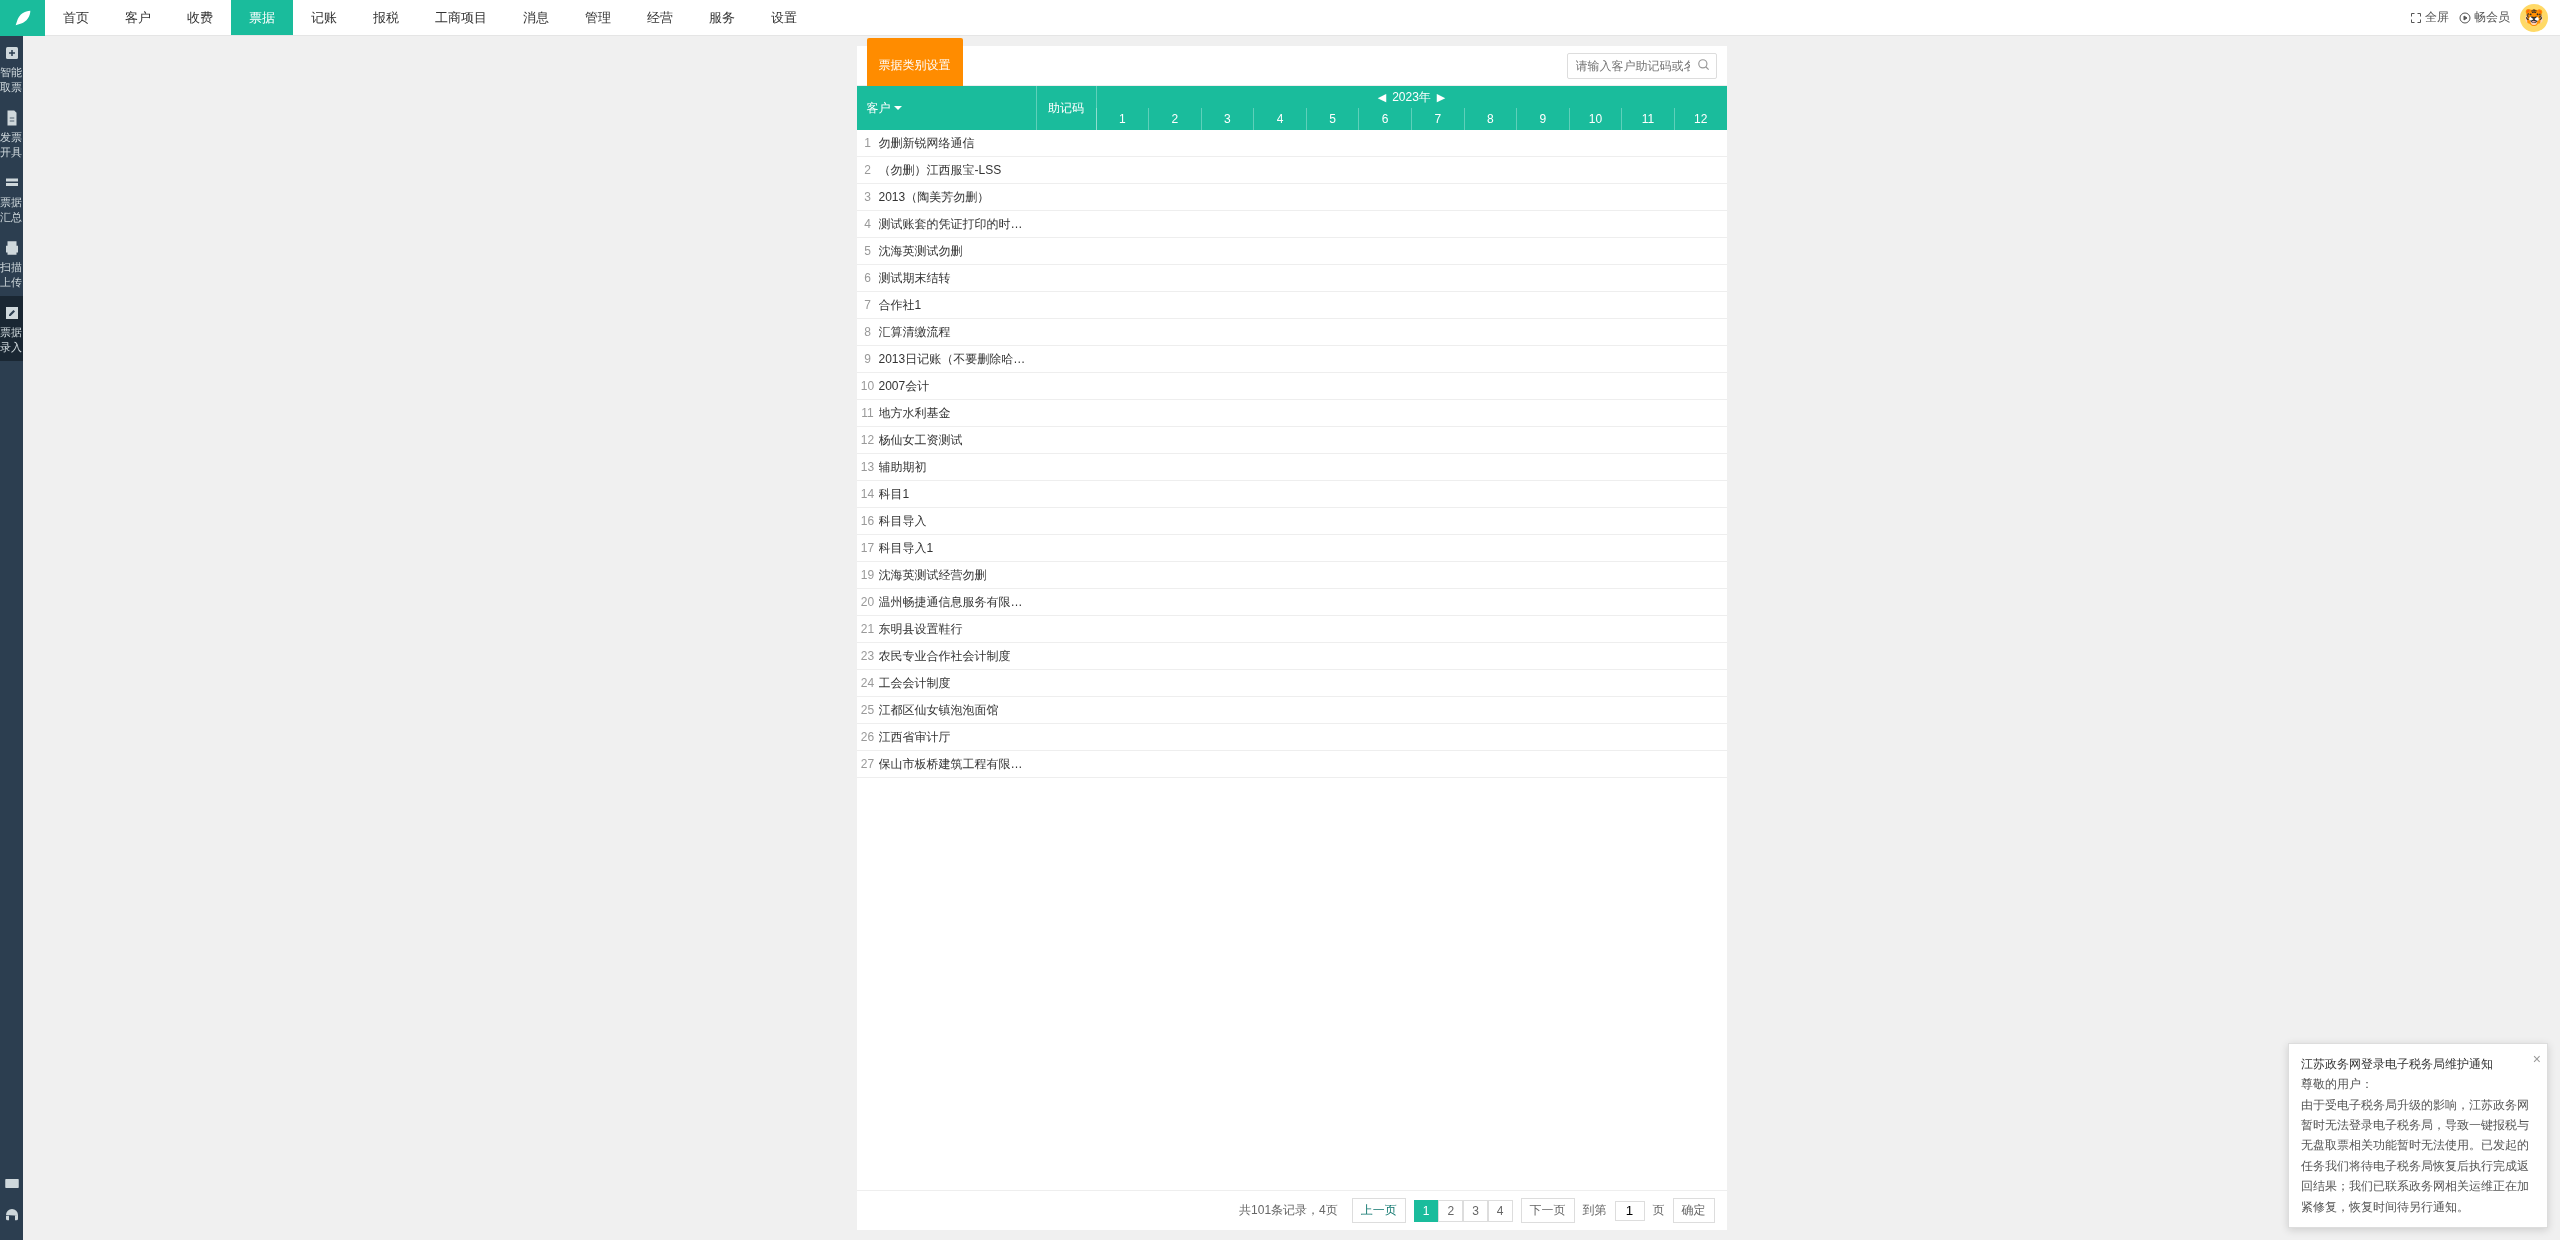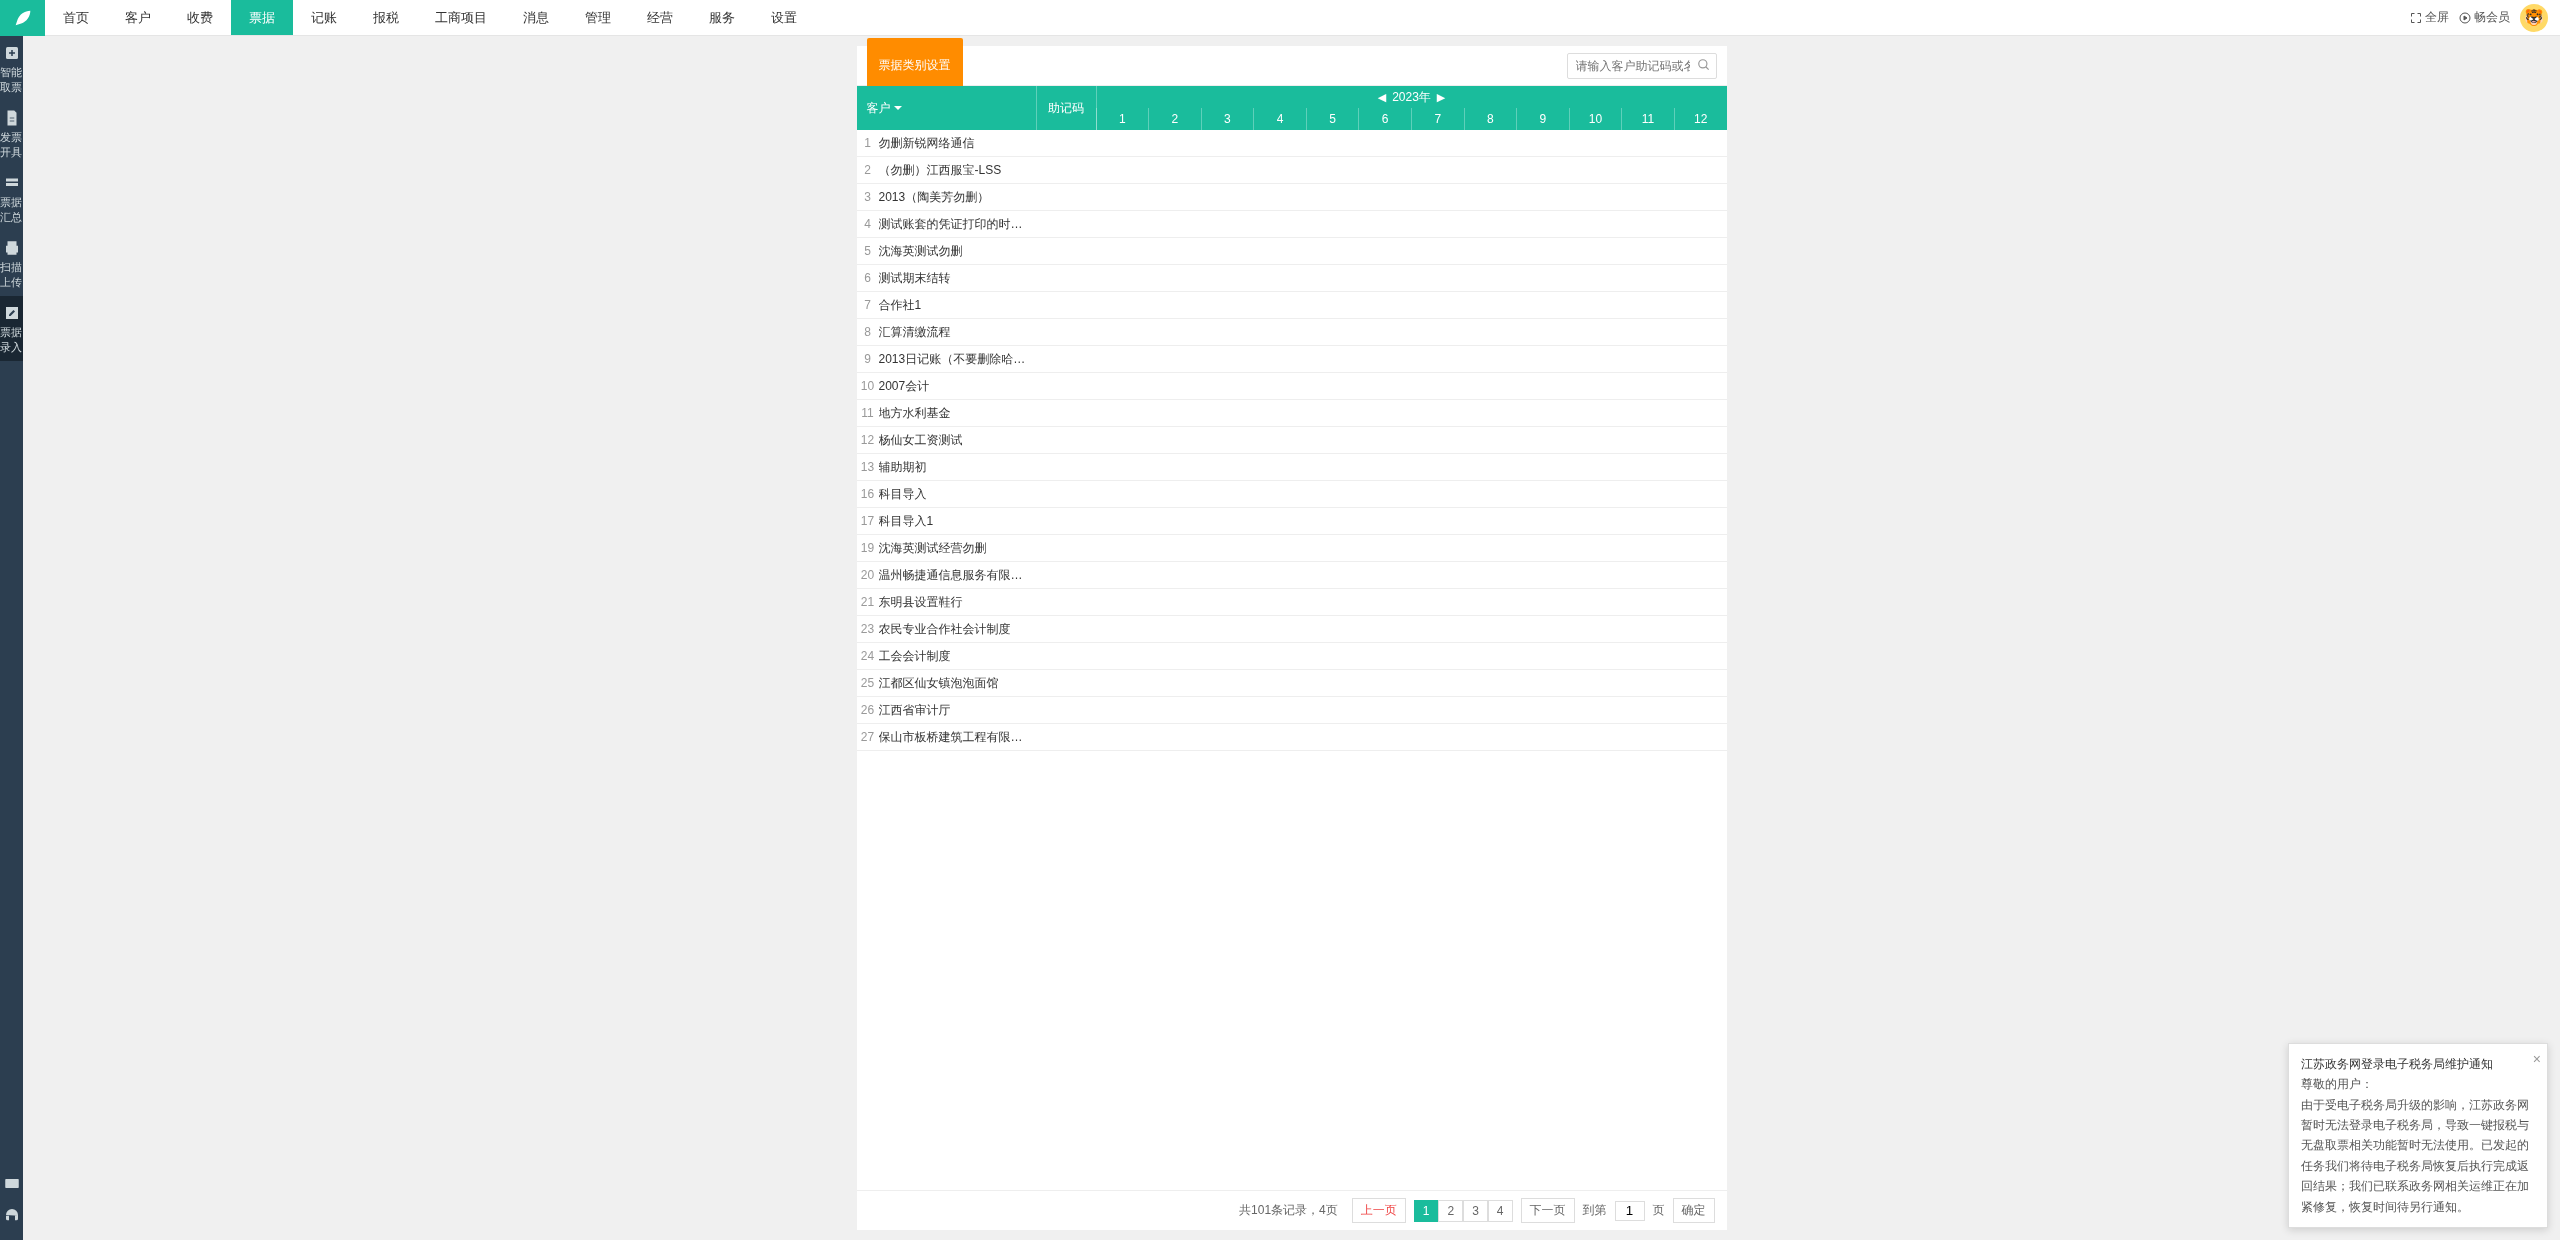--- a/index.html
+++ b/index.html
@@ -59,21 +59,21 @@
 .td-name a { color: #333; text-decoration: none; }
 .td-name a.link { text-decoration: underline; }
 .td-code { width: 60px; flex-shrink: 0; border-left: 1px solid #eee; }
 .td-month { flex: 1; border-left: 1px solid #eee; }
 
 
 .pager { height: 40px; border-top: 1px solid #eee; display: flex; align-items: center; justify-content: flex-end; gap: 8px; padding: 0 12px; font-size: 12px; color: #666; }
 .pager-info { margin-right: 6px; }
 .pg-btn { padding: 3px 8px; border: 1px solid #ddd; cursor: pointer; background: #fff; color: #666; }
 .pg-btn.active { background: #1abc9c; color: #fff; border-color: #1abc9c; }
-.pg-btn.disabled { color: #ef4444; cursor: default; text-align: right; }
+.pg-btn.disabled { color: #0f766e; cursor: default; text-align: right; }
 .pg-input { width: 30px; height: 20px; border: 1px solid #ddd; text-align: center; }
 
 
 .notif { position: fixed; right: 12px; bottom: 12px; width: 260px; background: #fff; border: 1px solid #ddd; box-shadow: 0 2px 8px rgba(0,0,0,0.15); padding: 10px 12px; font-size: 12px; line-height: 1.7; }
 .notif-close { position: absolute; right: 6px; top: 4px; cursor: pointer; color: #999; font-size: 14px; }
 .notif-title { color: #333; }
 .notif-body { color: #555; }
 
 ::-webkit-scrollbar { width: 8px; }
 ::-webkit-scrollbar-thumb { background: #ccc; border-radius: 4px; }
@@ -439,20 +439,37 @@
                 <div class="td-month"></div>
                 <div class="td-month"></div>
                 <div class="td-month"></div>
                 <div class="td-month"></div>
                 <div class="td-month"></div>
                 <div class="td-month"></div>
                 <div class="td-month"></div>
                 <div class="td-month"></div>
               </div>
               <div class="tr">
+                <div class="td-idx">14</div>
+                <div class="td-name"><a class="">科目1</a></div>
+                <div class="td-code"></div>
+                <div class="td-month"></div>
+                <div class="td-month"></div>
+                <div class="td-month"></div>
+                <div class="td-month"></div>
+                <div class="td-month"></div>
+                <div class="td-month"></div>
+                <div class="td-month"></div>
+                <div class="td-month"></div>
+                <div class="td-month"></div>
+                <div class="td-month"></div>
+                <div class="td-month"></div>
+                <div class="td-month"></div>
+              </div>
+              <div class="tr">
                 <div class="td-idx">16</div>
                 <div class="td-name"><a class="">科目导入</a></div>
                 <div class="td-code"></div>
                 <div class="td-month"></div>
                 <div class="td-month"></div>
                 <div class="td-month"></div>
                 <div class="td-month"></div>
                 <div class="td-month"></div>
                 <div class="td-month"></div>
                 <div class="td-month"></div>

